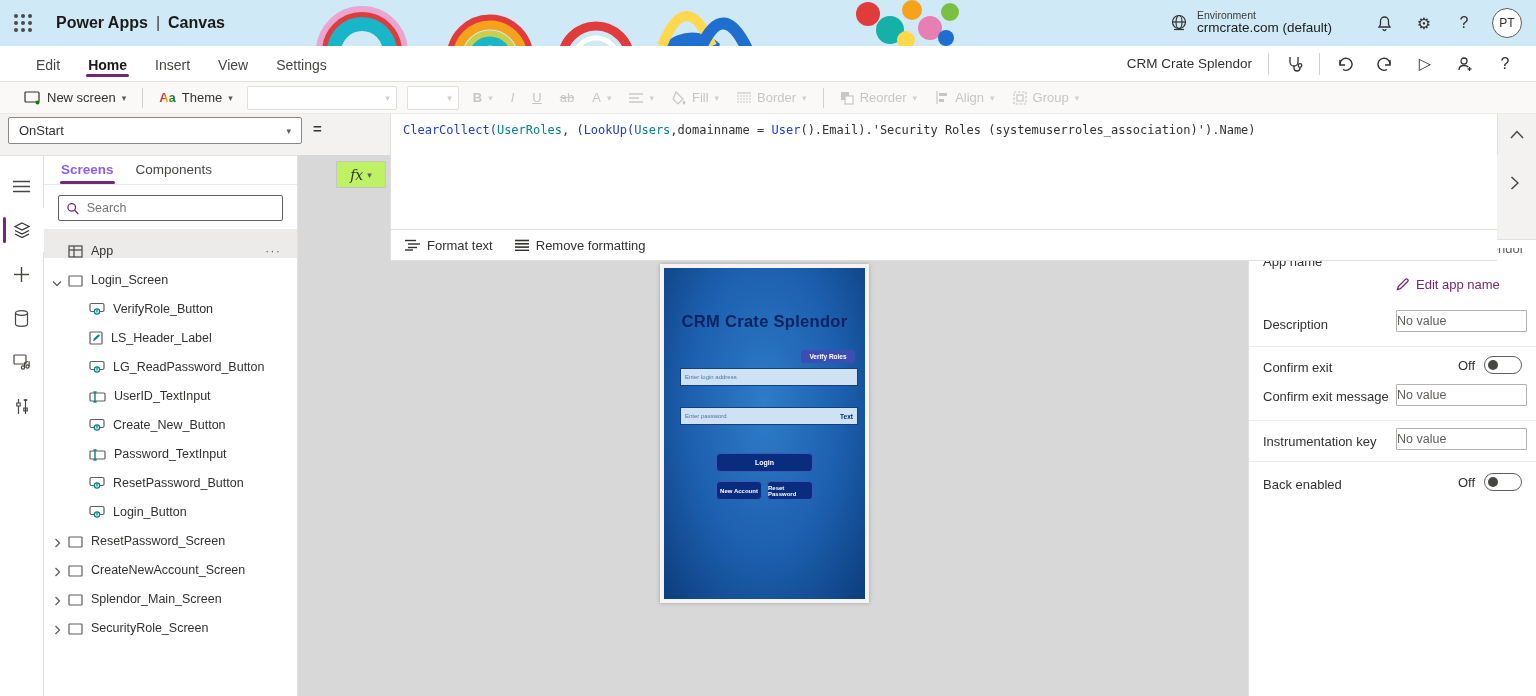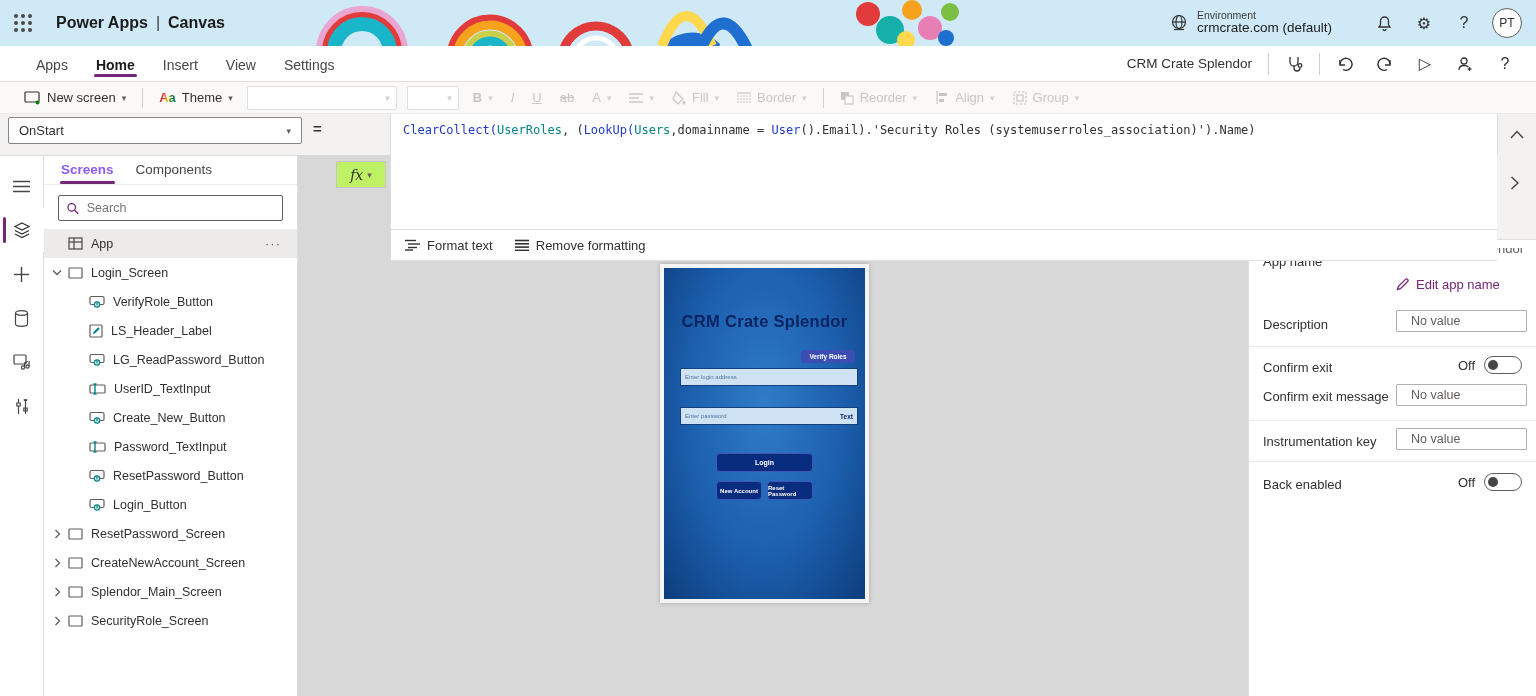--- a/index.html
+++ b/index.html
@@ -72,21 +72,21 @@
   .tree-title { font-size:15px; font-weight:bold; color:#1b1a19; }
   .tree-close { font-size:15px; color:#484644; cursor:pointer; padding:2px 4px; }
   .tree-tabs { display:flex; gap:4px; padding:0 8px; border-bottom:1px solid #edebe9; }
   .tree-tab { font-size:13.5px; color:#484644; padding:6px 9px 7px; position:relative; cursor:pointer; }
   .tree-tab.active { font-weight:bold; color:#8b5cf6; }
   .tree-tab.active::after { content:""; position:absolute; left:8px; right:8px; bottom:0; height:3px; background:#742774; border-radius:2px; }
   .tree-search { margin:10px 14px 8px; height:26px; border:1px solid #605e5c; border-radius:2px; display:flex; align-items:center; padding:0 8px; gap:8px; background:#fff; }
   .tree-search input { border:none; outline:none; font-size:12.5px; color:#323130; width:100%; font-family:inherit; background:transparent; }
   .tree-search input::placeholder { color:#767676; }
   .tree-rows { }
-  .tree-row { height:29px; display:flex; align-items:center; font-size:12.5px; color:#323130; cursor:pointer; position:relative; }
+  .tree-row { height:29px; display:flex; align-items:flex-end; font-size:12.5px; color:#323130; cursor:pointer; position:relative; }
   .tree-row.selected { background:#edebe9; }
   .tree-row .chev { width:14px; display:flex; justify-content:center; margin-left:6px; color:#605e5c; flex:0 0 14px; }
   .tree-row .t-icon { margin-left:4px; margin-right:8px; display:flex; align-items:center; flex:0 0 auto; }
   .tree-row.child { padding-left:41px; }
   .tree-row .more { position:absolute; right:16px; color:#605e5c; font-size:13px; letter-spacing:1px; }
 
   
   .canvas-area { position:absolute; top:114px; left:298px; width:950px; height:582px; background:#d8d8d8; z-index:5; }
   .phone-frame { position:absolute; left:362px; top:150px; width:209px; height:339px; background:#f4f4f4; padding:4px; box-shadow:0 0 4px rgba(0,0,0,0.25); }
   .phone-screen { position:relative; width:201px; height:331px; background:radial-gradient(ellipse at 50% 42%, #2f7cc9 0%, #1c5fae 55%, #0d3d7c 100%); overflow:hidden; }
@@ -99,21 +99,21 @@
   .ps-small-btn { position:absolute; top:213px; height:19px; background:#0a2c7e; border:1px solid #3f57b6; border-radius:4px; color:#fff; font-size:6px; font-weight:bold; display:flex; align-items:center; justify-content:center; cursor:pointer; }
 
   
   .props-panel { position:absolute; top:147px; left:1248px; width:288px; height:549px; background:#fff; border-left:1px solid #e1dfdd; z-index:6; font-size:13px; }
   .props-header { position:absolute; top:0; left:0; right:0; height:93px; background:#f3f2f1; border-bottom:1px solid #e1dfdd; }
   .props-expander { position:absolute; top:22px; right:8px; width:28px; height:28px; display:flex; align-items:center; justify-content:center; color:#605e5c; cursor:pointer; }
   .prow-label { position:absolute; left:14px; color:#323130; }
   .appname-clip { position:absolute; top:101px; right:12px; height:10px; overflow:hidden; text-align:right; }
   .appname-clip span { display:block; margin-top:-7px; font-size:13px; color:#605e5c; white-space:nowrap; }
   .edit-appname { position:absolute; top:130px; left:147px; display:flex; align-items:center; gap:7px; color:#742774; cursor:pointer; }
-  .p-input { position:absolute; left:147px; width:131px; height:22px; border:1px solid #b3b0ad; border-radius:1px; display:flex; align-items:center; padding:0 14px; color:#605e5c; font-size:12.5px; background:#fff; cursor:text; }
+  .p-input { position:absolute; left:147px; width:131px; height:22px; border:1px solid #b3b0ad; border-radius:1px; display:flex; align-items:center; padding:0 0; color:#605e5c; font-size:12.5px; background:#fff; cursor:text; }
   .p-divider { position:absolute; left:0; right:0; height:1px; background:#edebe9; }
   .toggle-wrap { position:absolute; right:14px; display:flex; align-items:center; gap:9px; cursor:pointer; }
   .toggle-state { font-size:13px; color:#323130; }
   .toggle-pill { width:38px; height:18px; border:1px solid #605e5c; border-radius:10px; position:relative; background:#fff; }
   .toggle-pill i { position:absolute; left:3px; top:3px; width:10px; height:10px; border-radius:50%; background:#484644; }
 
   svg { display:block; }
 </style>
 </head>
 <body>
@@ -180,21 +180,21 @@
           </svg>
       </div>
       <div class="suite-icon-btn">⚙</div>
       <div class="suite-icon-btn">?</div>
       <div class="avatar">PT</div>
     </div>
   </div>
 
   <div class="menu-bar">
     <div class="menu-items">
-        <div class="menu-item">Apps</div>
+        <div class="menu-item">Edit</div>
         <div class="menu-item active">Home</div>
         <div class="menu-item">Insert</div>
         <div class="menu-item">View</div>
         <div class="menu-item">Settings</div>
       </div>
     <div class="menu-right">
       <span class="menu-appname">CRM Crate Splendor</span>
       <div class="v-div"></div>
       <div class="cmd-icon">
         <svg width="17" height="18" viewBox="0 0 17 18" fill="none" stroke="#323130" stroke-width="1.3">

